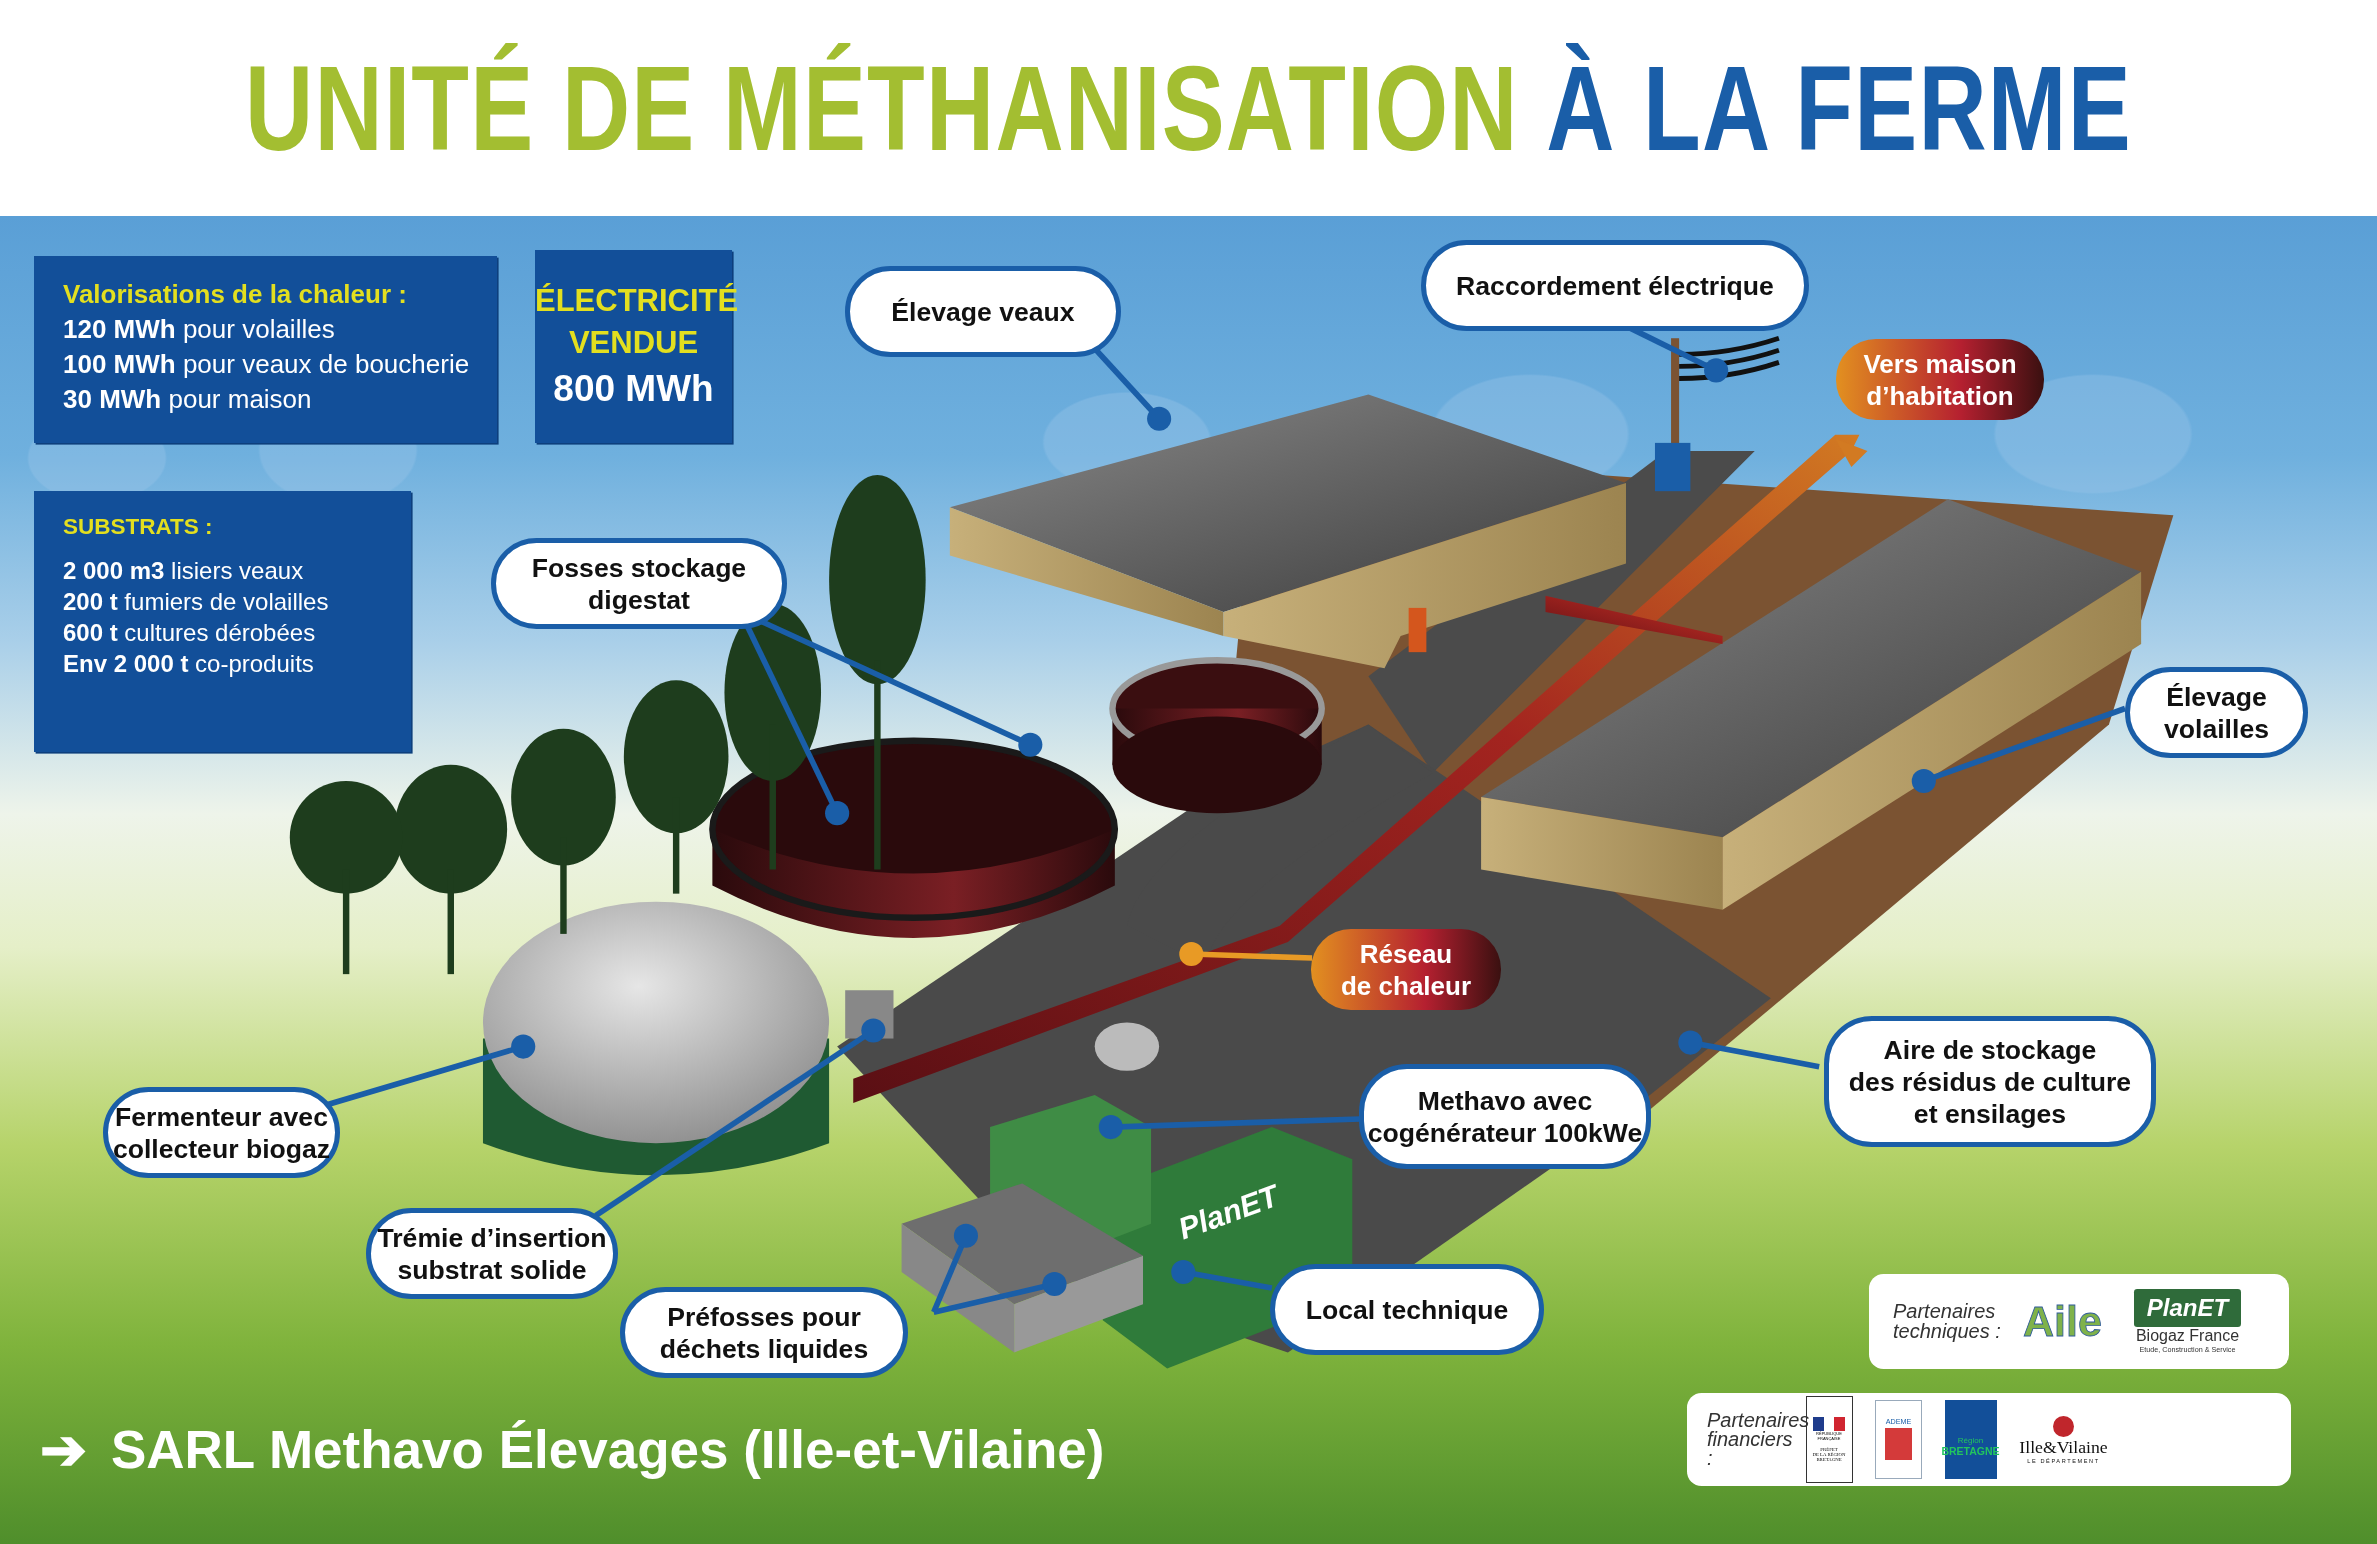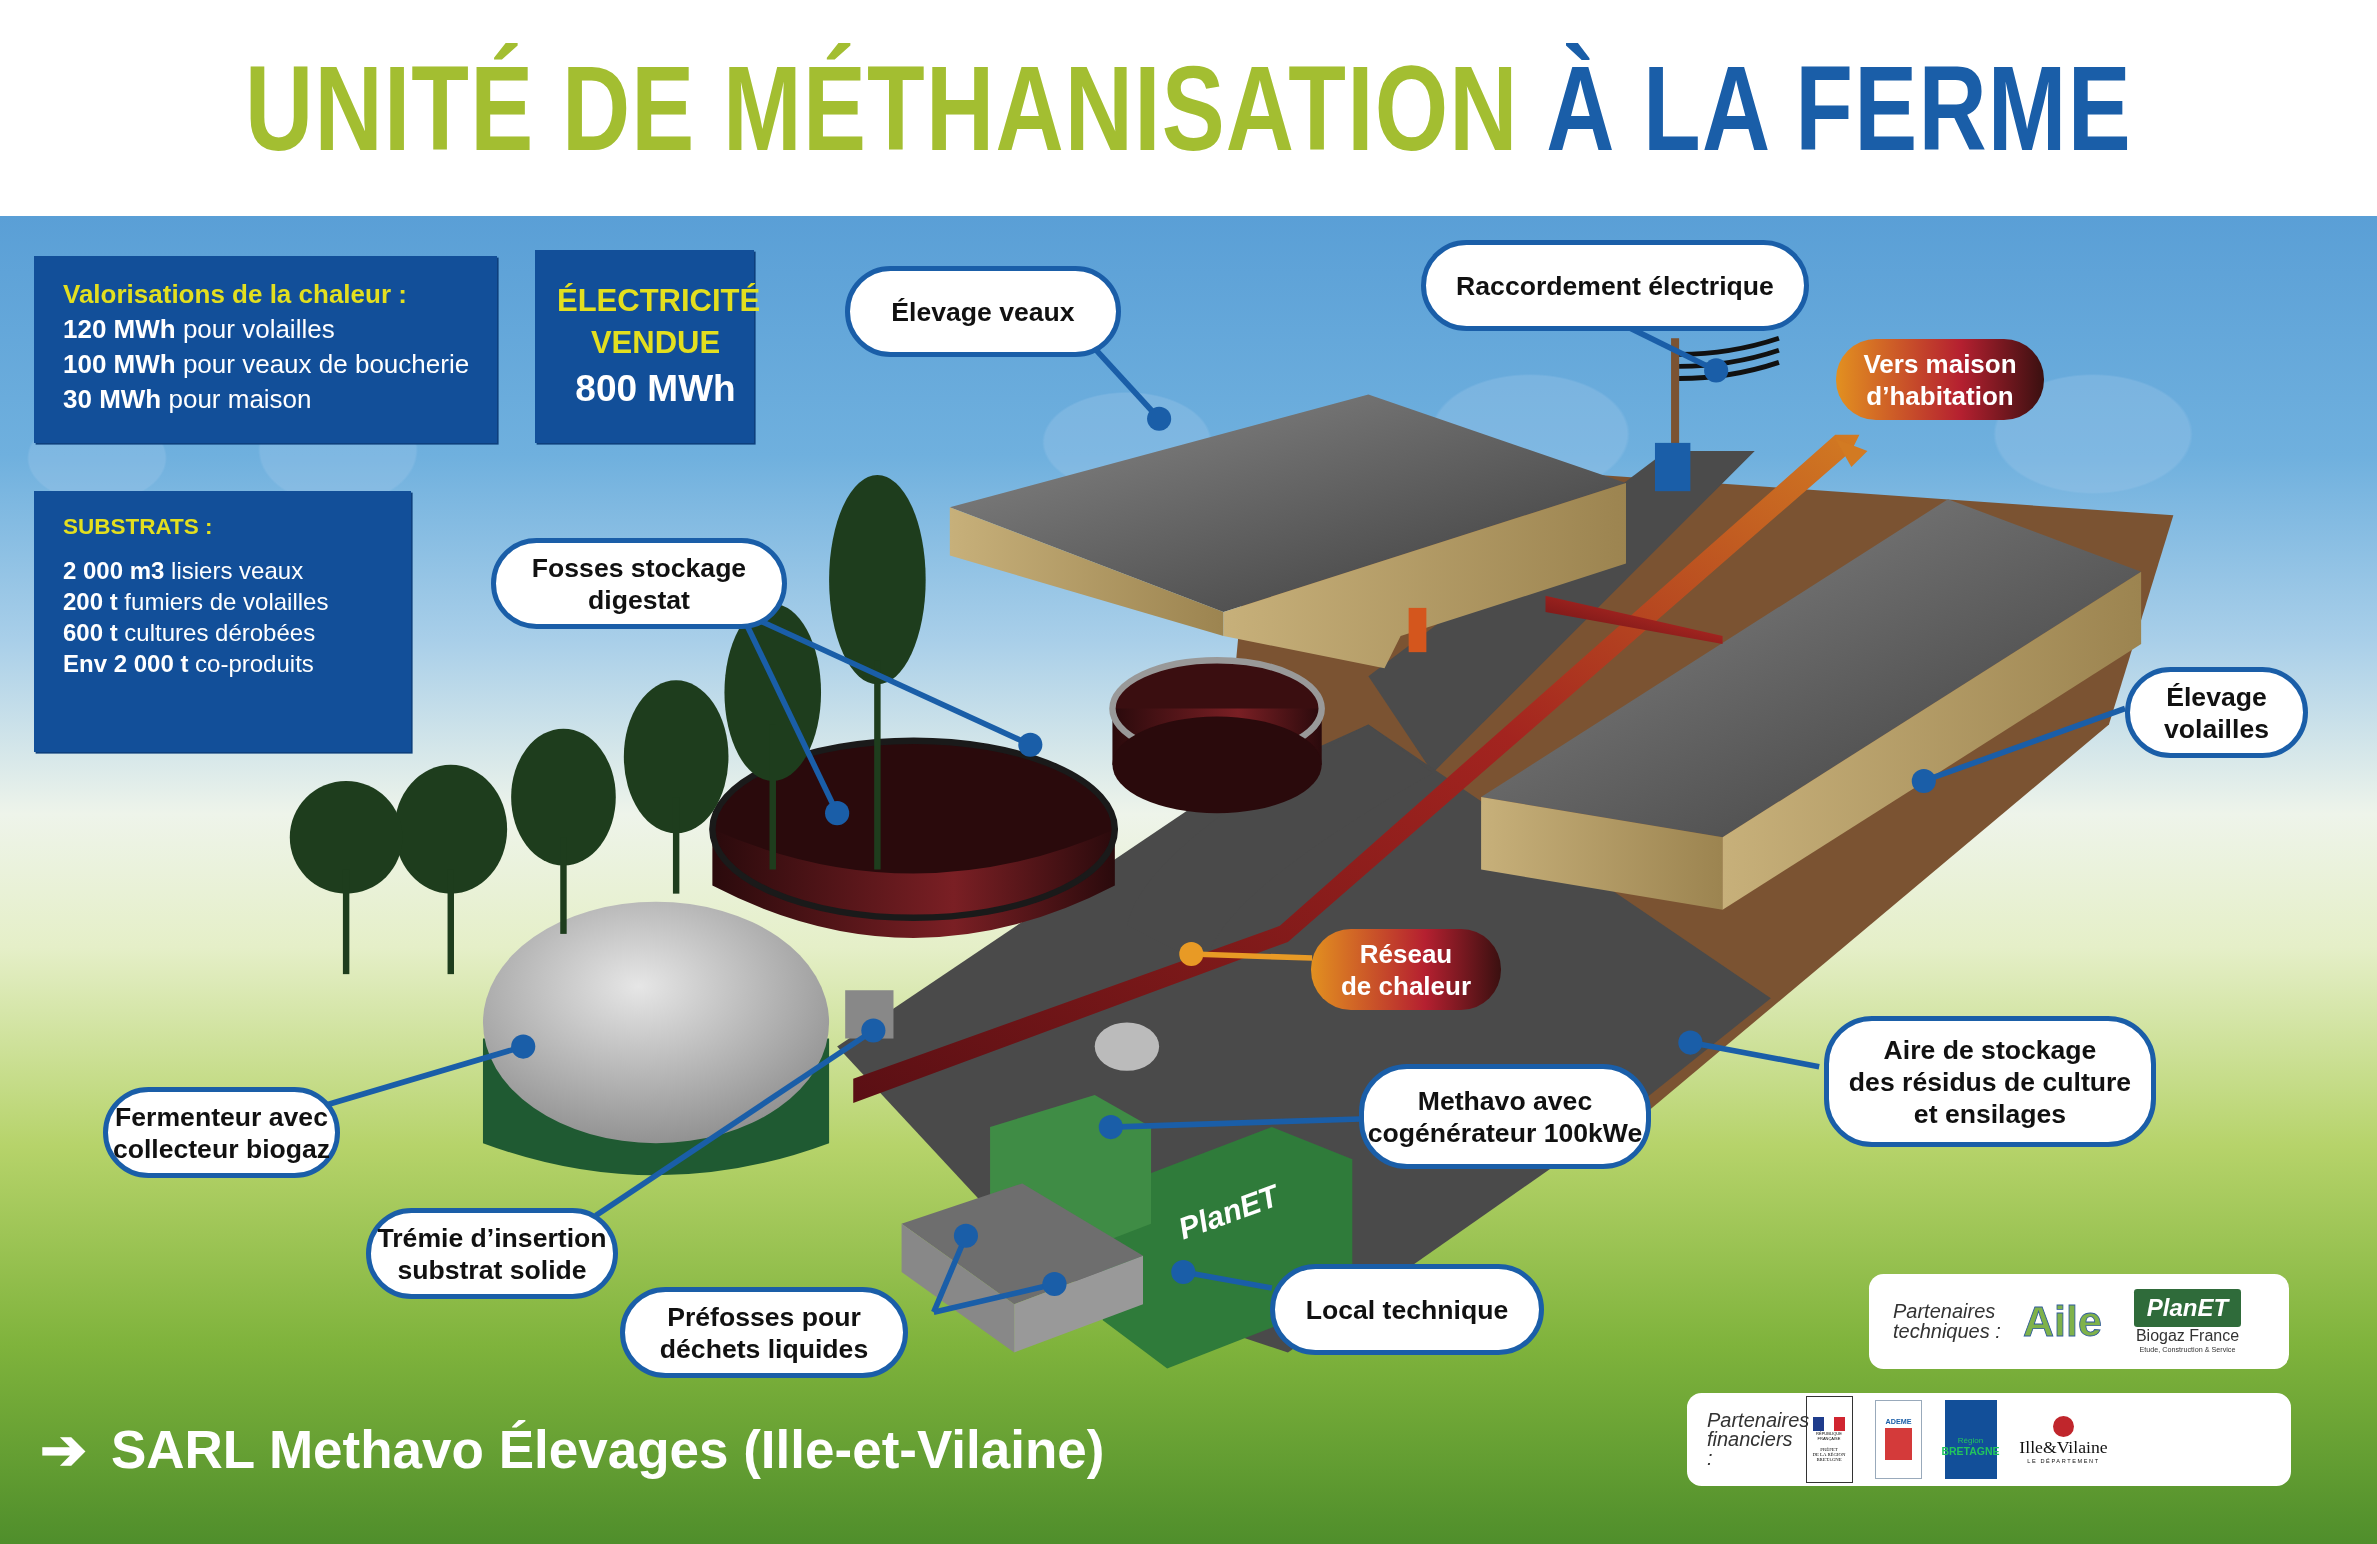--- a/index.html
+++ b/index.html
@@ -9,21 +9,21 @@
   .title .g{color:#a3be31;}
   .title .b{color:#1a5ea8;}
   .scene{position:absolute;left:0;top:216px;width:2377px;height:1329px;
     background:linear-gradient(180deg,#5a9fd6 0%,#6fb0de 18%,#a9cfe9 32%,#eef4ea 45%,#e5efc8 55%,#b6d36a 70%,#7fb33c 85%,#4f8e2b 100%);}
   .treeline{position:absolute;left:0;top:97px;width:2377px;height:209px;opacity:.35;
     background:radial-gradient(ellipse 113px 72px at 97px 145px,#9ec7ea 60%,transparent 62%),
       radial-gradient(ellipse 129px 89px at 338px 137px,#9ec7ea 60%,transparent 62%),
       radial-gradient(ellipse 137px 81px at 1127px 129px,#9ec7ea 60%,transparent 62%),
       radial-gradient(ellipse 161px 97px at 1530px 121px,#9ec7ea 60%,transparent 62%),
       radial-gradient(ellipse 161px 97px at 2093px 121px,#9ec7ea 60%,transparent 62%);}
-  .info-box{position:absolute;background:#124f99;color:#fff;box-shadow:1.6px 1.6px 0 #0d3f7d;padding-left:22px;}
+  .info-box{position:absolute;background:#124f99;color:#fff;box-shadow:1.6px 1.6px 0 #0d3f7d;}
   .info-box .hd{color:#e3df1f;font-weight:bold;}
   .info-box .line{font-size:26px;line-height:35px;white-space:nowrap;}
   .info-box .line b{font-weight:bold;}
   .bubble{position:absolute;background:#fff;border:5.6px solid #1a5ea8;border-radius:48px;display:flex;align-items:center;justify-content:center;text-align:center;font-weight:bold;font-size:26.6px;line-height:32px;color:#111;white-space:pre-line;}
   .heat-bubble{position:absolute;border-radius:40px;display:flex;align-items:center;justify-content:center;text-align:center;color:#fff;font-weight:bold;font-size:26px;line-height:32px;white-space:pre-line;background:linear-gradient(90deg,#e29020 0%,#b52030 60%,#3a1010 100%);margin-top:19px;}
   svg.overlay{position:absolute;left:0;top:0;}
   .footer-project{position:absolute;left:40px;top:1417px;display:flex;align-items:center;color:#fff;font-weight:bold;font-size:53px;}
   .footer-project .arrow{font-size:56px;margin-right:24px;}
   .partners{position:absolute;background:#fff;border-radius:14.5px;display:flex;align-items:center;}
   .partners .lbl{font-style:italic;color:#333;font-size:20px;line-height:19.3px;white-space:pre-line;}
@@ -226,21 +226,21 @@
   <div class="lbl" style="width:76px;">Partenaires
 financiers :</div>
   <div class="logo" style="width:45px;height:85px;border:0.8px solid #333;font-size:4.8px;text-align:center;">
     <div style="width:32px;height:14.5px;background:linear-gradient(90deg,#1f3c8c 33%,#fff 33% 66%,#d02530 66%);"></div>
     <span style="font-size:4px;">RÉPUBLIQUE FRANÇAISE</span>
     <span style="white-space:pre-line;font-family:'Liberation Serif',serif;font-size:4.8px;margin-top:6.4px;">PRÉFET
 DE LA RÉGION
 BRETAGNE</span>
   </div>
   <div class="logo" style="width:45px;height:77px;border:0.8px solid #9ab;">
-    <span style="font-size:7.2px;color:#1a5ea8;font-weight:bold;">ADEME</span>
+    <span style="font-size:7.2px;color:#1a5ea8;font-weight:normal;">ADEME</span>
     <div style="width:27px;height:32px;background:#d43a3a;margin:2.4px 0;"></div>
   </div>
   <div class="logo" style="width:52px;height:79px;background:#124f99;color:#22c55e;justify-content:flex-end;padding-bottom:22px;box-sizing:border-box;">
     <span style="font-size:8px;">Région</span>
     <span style="font-size:10.5px;font-weight:bold;">BRETAGNE</span>
   </div>
   <div class="logo" style="width:89px;">
     <div style="width:21px;height:21px;border-radius:50%;background:#c0262c;"></div>
     <span style="font-family:'Liberation Serif',serif;font-size:17.7px;color:#111;">Ille&amp;Vilaine</span>
     <span style="font-size:5.6px;letter-spacing:1.6px;color:#111;">LE DÉPARTEMENT</span>

